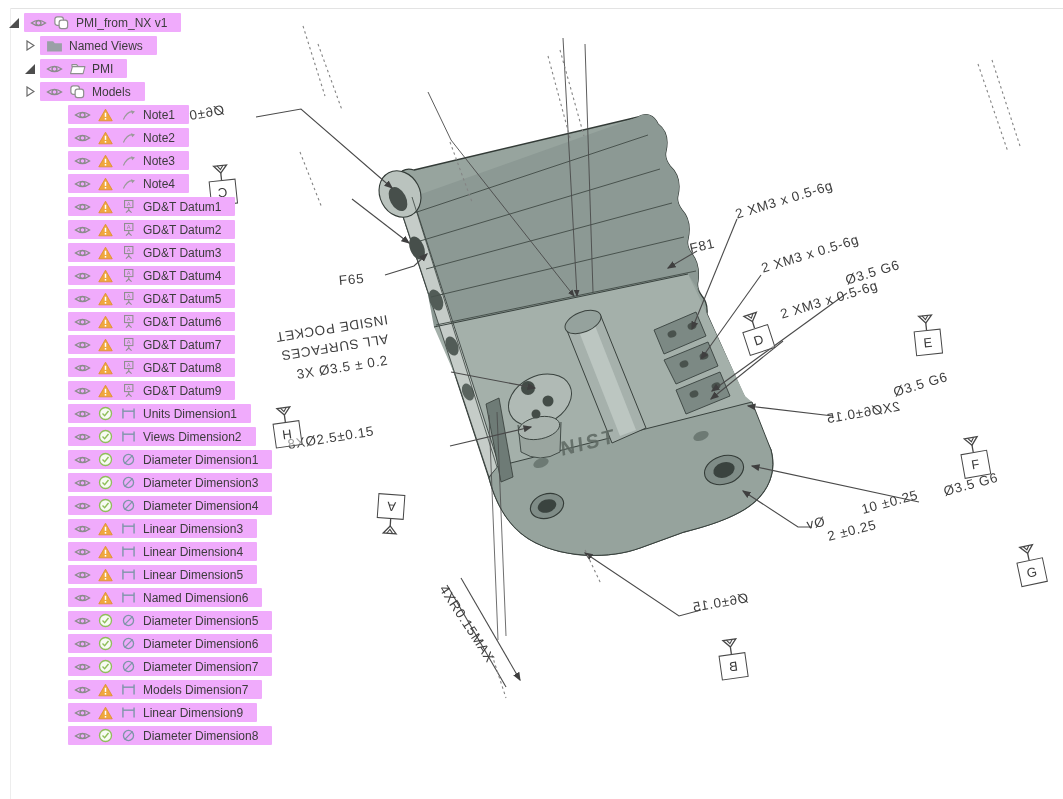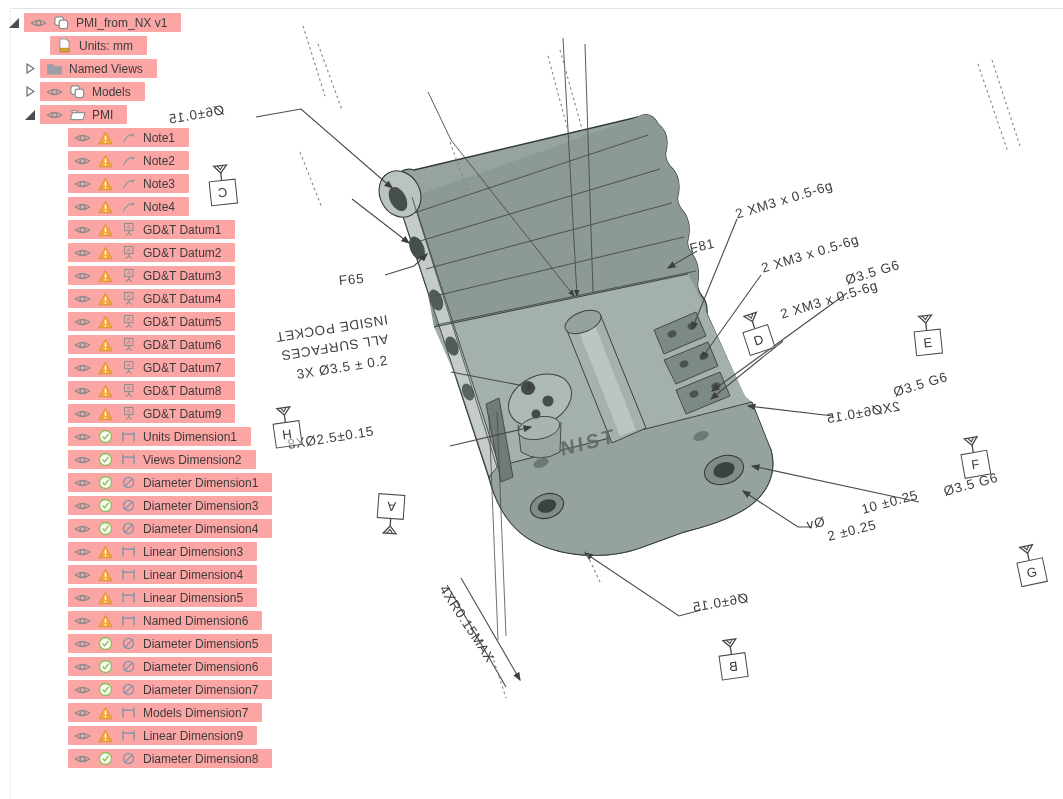--- a/index.html
+++ b/index.html
@@ -6,21 +6,21 @@
   body{width:1063px;height:799px;background:#ffffff;position:relative;overflow:hidden;
        font-family:"Liberation Sans",sans-serif;}
   .hline{position:absolute;left:10px;top:8px;width:1053px;height:1px;background:#e3e3e3;}
   .vline{position:absolute;left:10px;top:8px;width:1px;height:791px;background:#ededed;}
 
   
   .tree{position:absolute;left:8px;top:11px;z-index:5;}
   .trow{height:23px;display:flex;align-items:center;}
   .caret{width:12px;height:12px;display:inline-flex;align-items:center;justify-content:center;flex:0 0 12px;}
   .sp36{flex:0 0 38px;} .sp16{flex:0 0 16px;} .sp54{flex:0 0 56px;}
-  .pill{display:inline-flex;align-items:center;gap:6px;background:#fca5a5;
+  .pill{display:inline-flex;align-items:center;gap:6px;background:#f0abfc;
         padding:2px 14px 2px 6px;margin-left:4px;border-radius:1px;}
   .ticn{width:17px;height:15px;display:inline-flex;align-items:center;justify-content:center;flex:0 0 17px;}
   .tlabel{font-size:12px;color:#3c3c3c;white-space:nowrap;line-height:1;padding-top:1px;}
 
   
   .viewport{position:absolute;left:0;top:0;width:1063px;height:799px;}
   .psvg{position:absolute;left:0;top:0;}
   .dim{position:absolute;font-size:13.5px;color:#3e3e3e;letter-spacing:.7px;white-space:pre-line;
        transform-origin:0 50%;line-height:1.4;z-index:4;}
   .flag{position:absolute;width:30px;display:flex;flex-direction:column;align-items:center;
@@ -277,92 +277,80 @@
       <span class="ticn">
           <svg width="17" height="16" viewBox="0 0 18 16">
             <rect x="2" y="1.5" width="9" height="9" rx="2.5" fill="#fff" stroke="#8f8f8f" stroke-width="1.3"></rect>
             <rect x="6.5" y="5" width="9" height="9" rx="2.5" fill="#fff" stroke="#8f8f8f" stroke-width="1.3"></rect>
           </svg>
         </span>
       <span class="tlabel">PMI_from_NX v1</span>
     </span>
   </div>
   <div class="trow">
-    <span class="sp36"></span>
+    <span class="sp16"></span>
+    <span class="caret">
+        <svg width="9" height="11" viewBox="0 0 9 11">
+          <path d="M1,1 L8,5.5 L1,10 Z" fill="#fff" stroke="#6a6a6a" stroke-width="1.2"></path>
+        </svg>
+      </span>
     <span class="pill">
       <span class="ticn">
-          <svg width="13" height="15" viewBox="0 0 14 16">
-            <path d="M2,1 h7 l3,3 v11 h-10 z" fill="#fff" stroke="#9a9a9a" stroke-width="1.2"></path>
-            <path d="M2.6,11 h8.8 v3.4 h-8.8 z" fill="#d9a62e" stroke="#b8860b" stroke-width="0.9"></path>
+          <svg width="17" height="13" viewBox="0 0 18 14">
+            <path d="M1,2.5 h6.5 l1.8,2 H17 v9 H1 z" fill="#9aa0a6"></path>
           </svg>
         </span>
-      <span class="tlabel">Units: mm</span>
+      <span class="tlabel">Named Views</span>
+    </span>
+  </div>
+  <div class="trow">
+    <span class="sp16"></span>
+    <span class="caret">
+        <svg width="10" height="10" viewBox="0 0 10 10">
+          <path d="M10,0 L10,10 L0,10 Z" fill="#4d4d4d"></path>
+        </svg>
+      </span>
+    <span class="pill">
+      <span class="ticn">
+          <svg width="18" height="12" viewBox="0 0 18 12">
+            <path d="M1.5,6 Q9,0.5 16.5,6 Q9,11.5 1.5,6 Z" fill="none" stroke="#8b8b8b" stroke-width="1.4"></path>
+            <circle cx="9" cy="6" r="2.6" fill="none" stroke="#8b8b8b" stroke-width="1.4"></circle>
+          </svg>
+        </span>
+      <span class="ticn">
+          <svg width="17" height="13" viewBox="0 0 18 14">
+            <path d="M3,5 V2.8 h5 l1.6,2 H15 M1.5,12.5 L3.5,5 H17 L15,12.5 Z" fill="#fff" stroke="#8f8f8f" stroke-width="1.2" stroke-linejoin="round"></path>
+          </svg>
+        </span>
+      <span class="tlabel">PMI</span>
     </span>
   </div>
   <div class="trow">
     <span class="sp16"></span>
     <span class="caret">
         <svg width="9" height="11" viewBox="0 0 9 11">
           <path d="M1,1 L8,5.5 L1,10 Z" fill="#fff" stroke="#6a6a6a" stroke-width="1.2"></path>
         </svg>
       </span>
     <span class="pill">
       <span class="ticn">
-          <svg width="17" height="13" viewBox="0 0 18 14">
-            <path d="M1,2.5 h6.5 l1.8,2 H17 v9 H1 z" fill="#9aa0a6"></path>
-          </svg>
-        </span>
-      <span class="tlabel">Named Views</span>
-    </span>
-  </div>
-  <div class="trow">
-    <span class="sp16"></span>
-    <span class="caret">
-        <svg width="9" height="11" viewBox="0 0 9 11">
-          <path d="M1,1 L8,5.5 L1,10 Z" fill="#fff" stroke="#6a6a6a" stroke-width="1.2"></path>
-        </svg>
-      </span>
-    <span class="pill">
-      <span class="ticn">
           <svg width="18" height="12" viewBox="0 0 18 12">
             <path d="M1.5,6 Q9,0.5 16.5,6 Q9,11.5 1.5,6 Z" fill="none" stroke="#8b8b8b" stroke-width="1.4"></path>
             <circle cx="9" cy="6" r="2.6" fill="none" stroke="#8b8b8b" stroke-width="1.4"></circle>
           </svg>
         </span>
       <span class="ticn">
           <svg width="17" height="16" viewBox="0 0 18 16">
             <rect x="2" y="1.5" width="9" height="9" rx="2.5" fill="#fff" stroke="#8f8f8f" stroke-width="1.3"></rect>
             <rect x="6.5" y="5" width="9" height="9" rx="2.5" fill="#fff" stroke="#8f8f8f" stroke-width="1.3"></rect>
           </svg>
         </span>
       <span class="tlabel">Models</span>
     </span>
   </div>
-  <div class="trow">
-    <span class="sp16"></span>
-    <span class="caret">
-        <svg width="10" height="10" viewBox="0 0 10 10">
-          <path d="M10,0 L10,10 L0,10 Z" fill="#4d4d4d"></path>
-        </svg>
-      </span>
-    <span class="pill">
-      <span class="ticn">
-          <svg width="18" height="12" viewBox="0 0 18 12">
-            <path d="M1.5,6 Q9,0.5 16.5,6 Q9,11.5 1.5,6 Z" fill="none" stroke="#8b8b8b" stroke-width="1.4"></path>
-            <circle cx="9" cy="6" r="2.6" fill="none" stroke="#8b8b8b" stroke-width="1.4"></circle>
-          </svg>
-        </span>
-      <span class="ticn">
-          <svg width="17" height="13" viewBox="0 0 18 14">
-            <path d="M3,5 V2.8 h5 l1.6,2 H15 M1.5,12.5 L3.5,5 H17 L15,12.5 Z" fill="#fff" stroke="#8f8f8f" stroke-width="1.2" stroke-linejoin="round"></path>
-          </svg>
-        </span>
-      <span class="tlabel">PMI</span>
-    </span>
-  </div>
   <div id="pmi-children">
       <div class="trow">
         <span class="sp54"></span>
         <span class="pill">
           <span class="ticn">
             <svg width="18" height="12" viewBox="0 0 18 12">
               <path d="M1.5,6 Q9,0.5 16.5,6 Q9,11.5 1.5,6 Z" fill="none" stroke="#8b8b8b" stroke-width="1.4"></path>
               <circle cx="9" cy="6" r="2.6" fill="none" stroke="#8b8b8b" stroke-width="1.4"></circle>
             </svg>
           </span>

